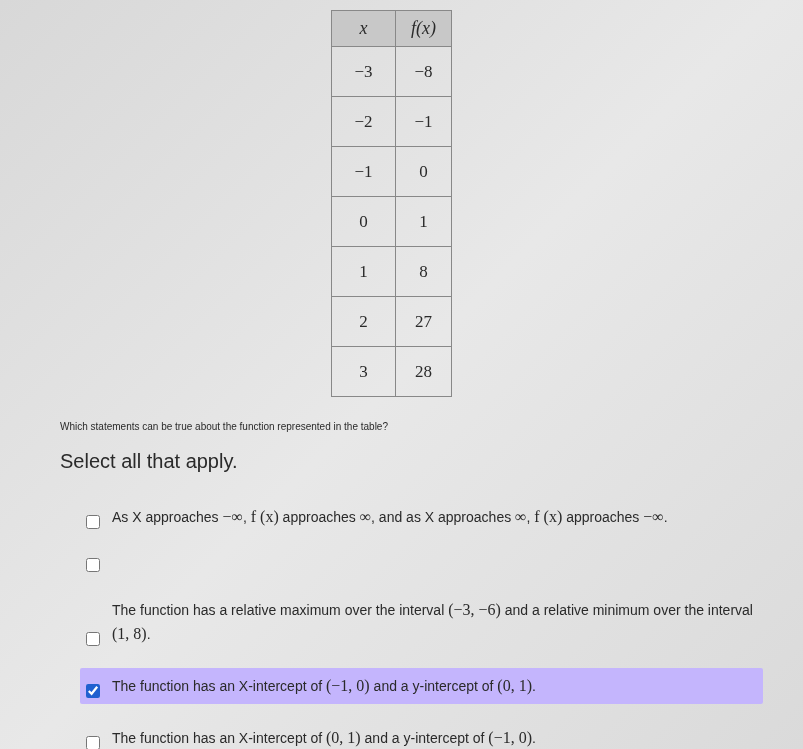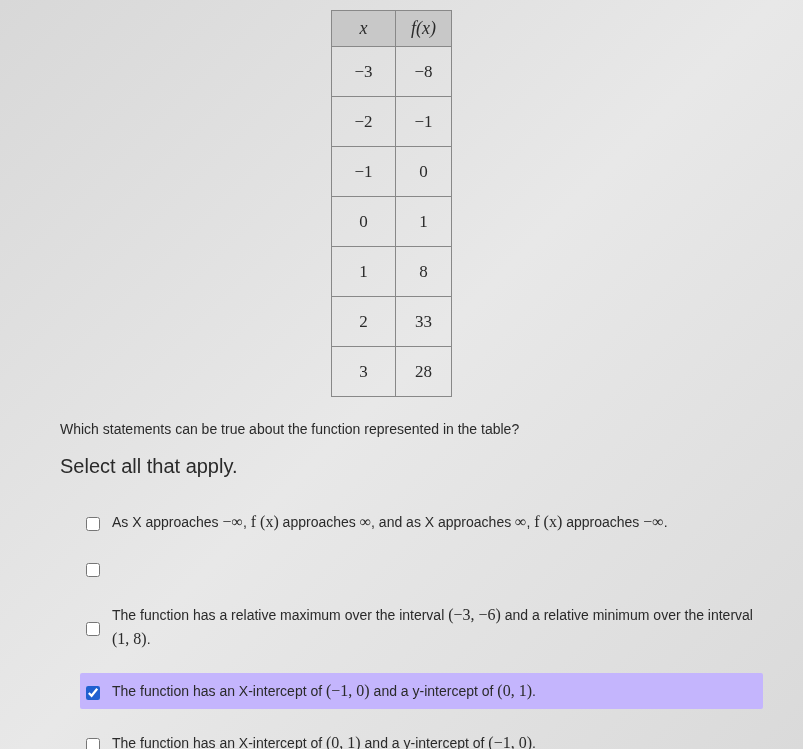--- a/index.html
+++ b/index.html
@@ -43,32 +43,32 @@
     }
     .col-x { width: 64px; }
     .col-fx { width: 56px; }
     td {
       height: 50px;
       font-family: 'Times New Roman', serif;
       font-size: 17px;
     }
     .question {
       margin-bottom: 18px;
-      font-size: 14px;
+      font-size: 10px;
     }
     .instruction {
       margin-bottom: 28px;
       font-size: 20px;
     }
     .options {
       padding-left: 20px;
     }
     .option {
       display: flex;
-      align-items: center;
+      align-items: flex-end;
       margin-bottom: 18px;
       padding: 4px 6px;
       line-height: 1.5;
     }
     .option.highlighted {
       background: #c4b5fd;
       border-radius: 2px;
       padding: 6px 6px;
     }
     .option input[type="checkbox"] {
@@ -115,21 +115,21 @@
         <tr>
           <td class="col-x">0</td>
           <td class="col-fx">1</td>
         </tr>
         <tr>
           <td class="col-x">1</td>
           <td class="col-fx">8</td>
         </tr>
         <tr>
           <td class="col-x">2</td>
-          <td class="col-fx">33</td>
+          <td class="col-fx">27</td>
         </tr>
         <tr>
           <td class="col-x">3</td>
           <td class="col-fx">28</td>
         </tr>
       </tbody>
   </table>
 </div>
 
 <p class="question">Which statements can be true about the function represented in the table?</p>

